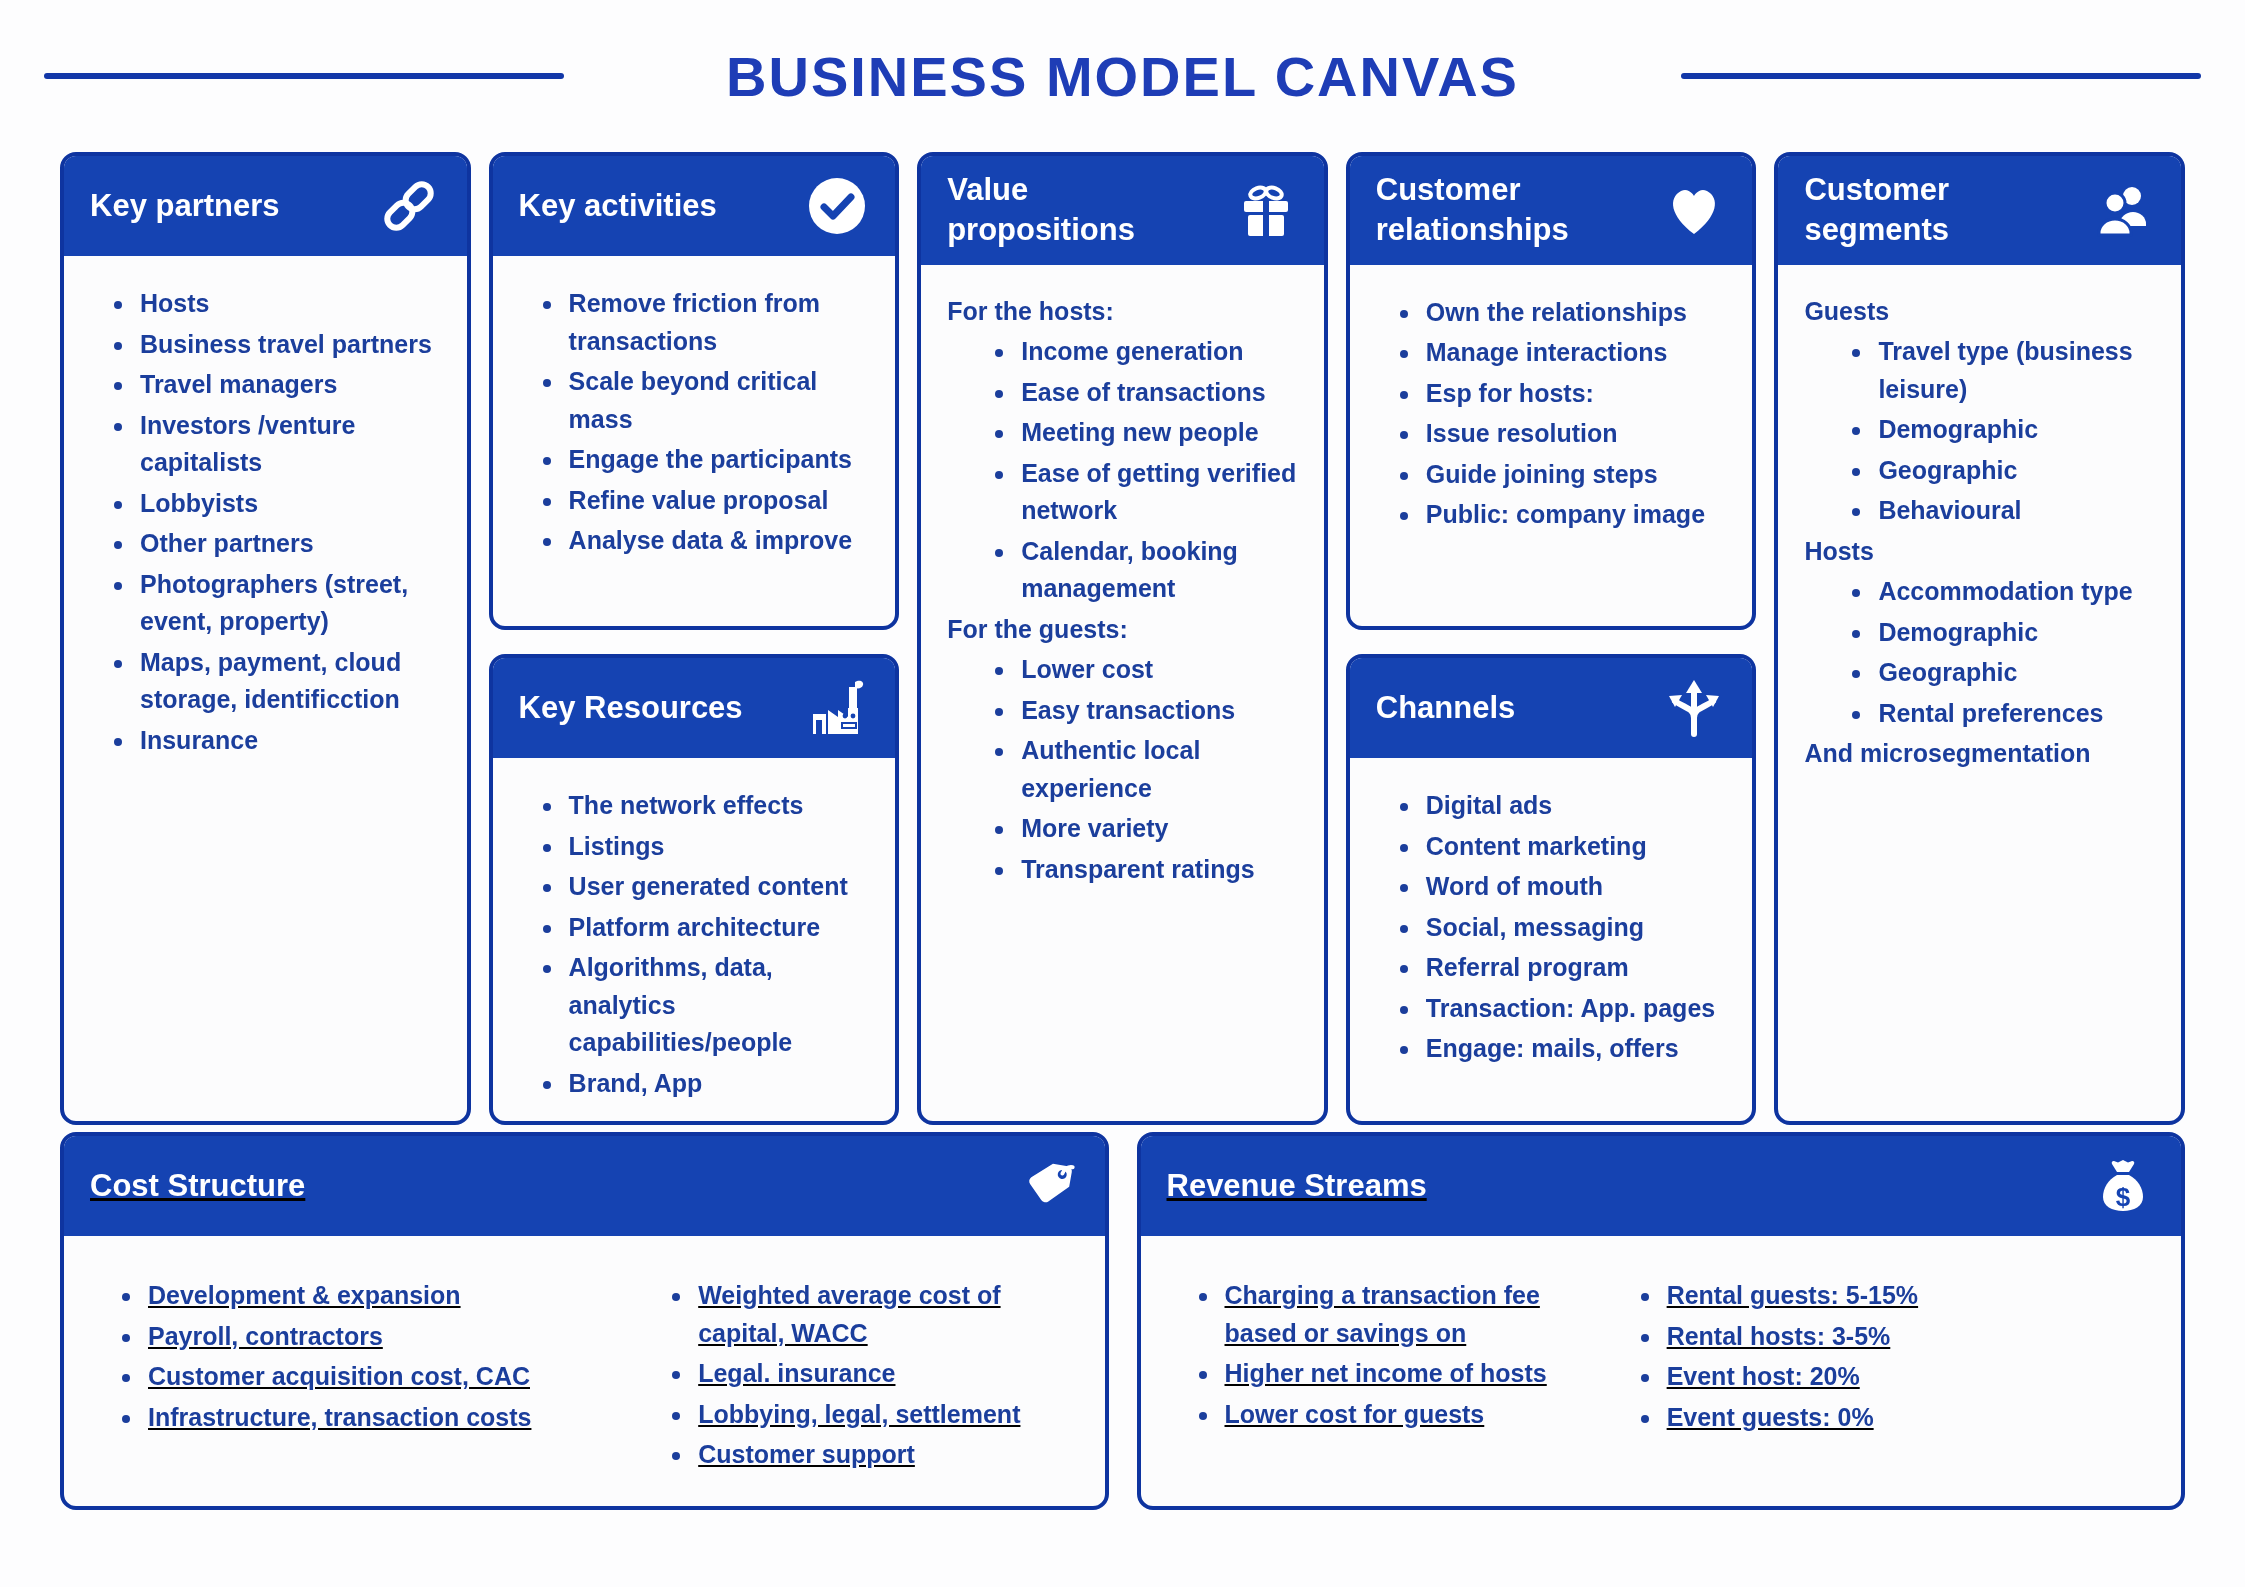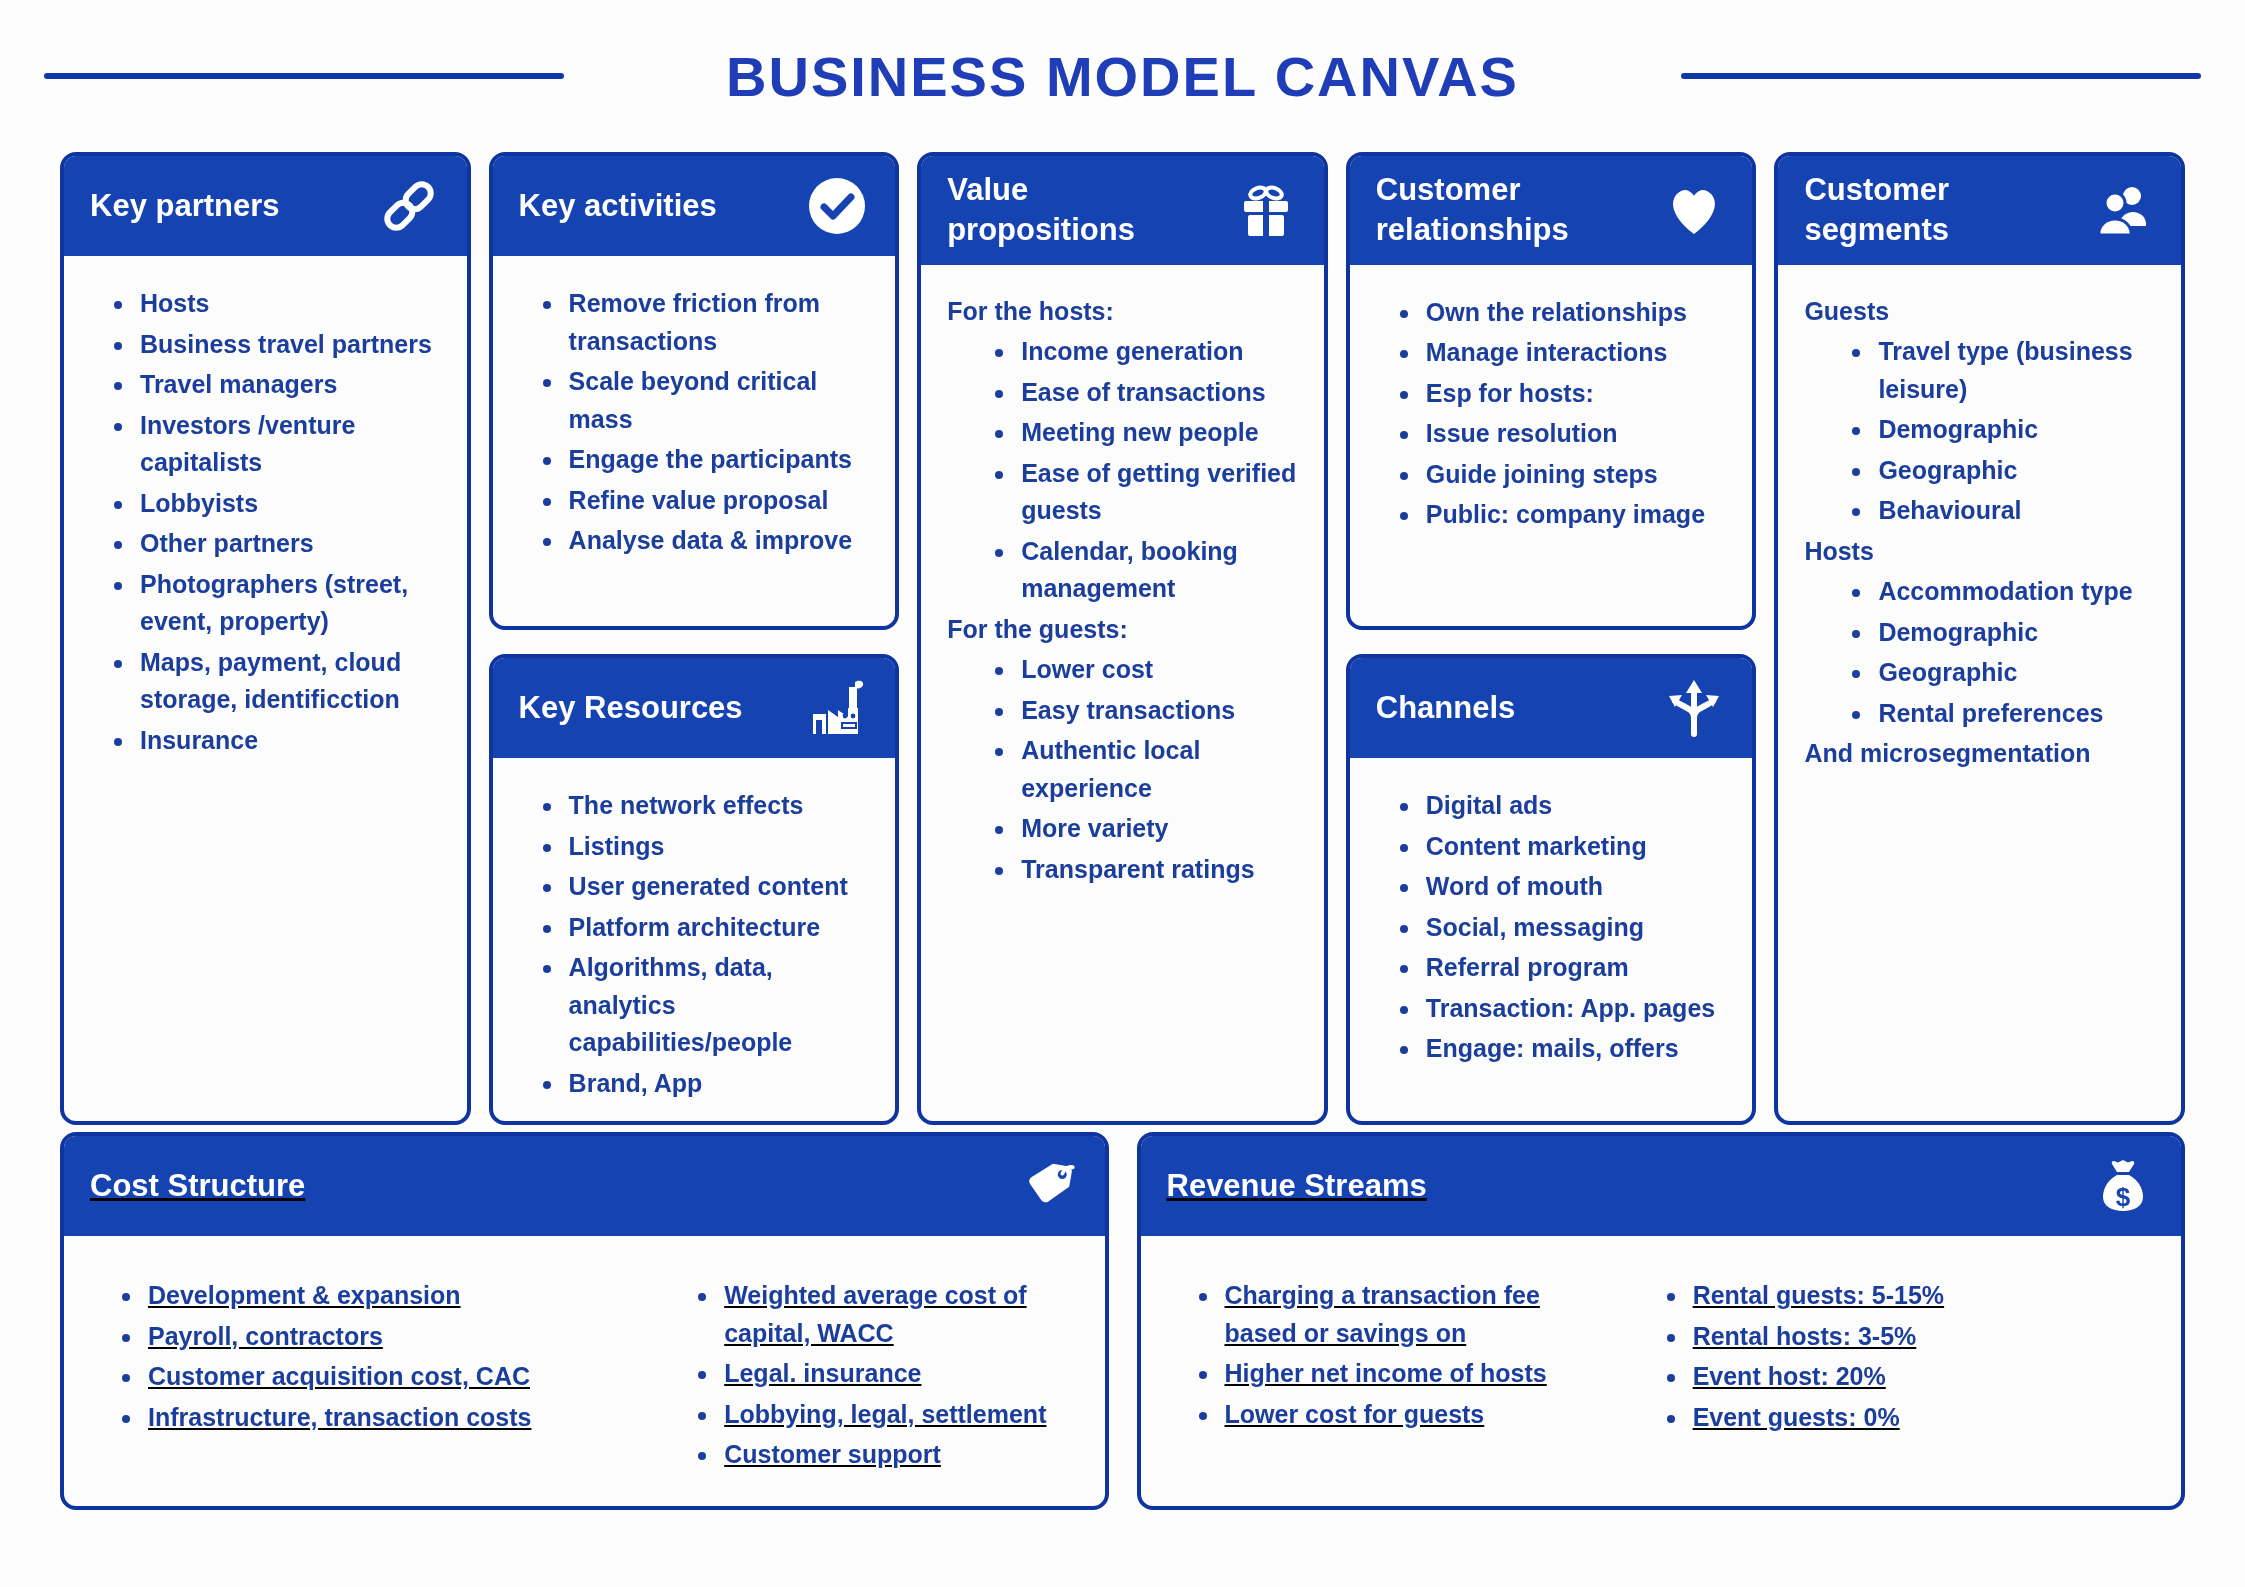--- a/index.html
+++ b/index.html
@@ -55,21 +55,21 @@
     flex:1; padding:26px 16px 16px 26px;
     color:#1b3e9c; font-size:25px; font-weight:700; line-height:1.5;
   }
   ul.blist { margin:0; padding-left:46px; list-style:disc; }
   ul.blist li { margin:3px 0; padding-left:4px; }
   .group-label { margin:2px 0; }
   .group ul.blist { padding-left:70px; }
   .seg-footer { margin-top:2px; }
 
   
-  .cols { display:grid; align-content:start; padding:38px 24px 16px 34px;gap:26px; }
+  .cols { display:grid; align-content:start; padding:38px 24px 16px 34px; }
   .cols.cost { grid-template-columns:56% 44%; }
   .cols.revenue { grid-template-columns:45% 55%; }
 </style>
 </head>
 <body>
 
 <div class="canvas">
 
   <div class="title-row">
     <div class="rule"></div>
@@ -173,21 +173,21 @@
           </svg>
         </span>
       </header>
       <div class="box-body">
         <div class="group">
           <div class="group-label">For the hosts:</div>
           <ul class="blist">
               <li>Income generation</li>
               <li>Ease of transactions</li>
               <li>Meeting new people</li>
-              <li>Ease of getting verified guests</li>
+              <li>Ease of getting verified network</li>
               <li>Calendar, booking management</li>
             </ul>
         </div>
         <div class="group">
           <div class="group-label">For the guests:</div>
           <ul class="blist">
               <li>Lower cost</li>
               <li>Easy transactions</li>
               <li>Authentic local experience</li>
               <li>More variety</li>

